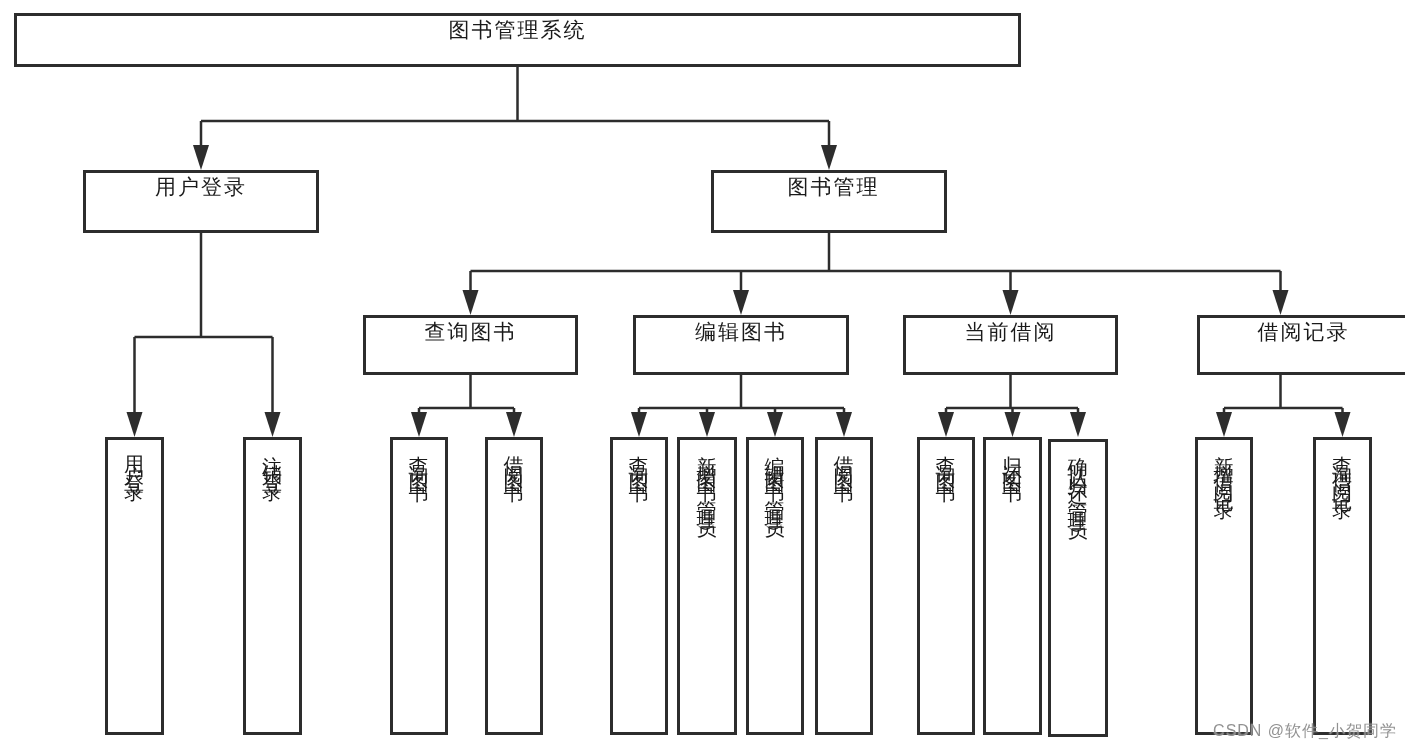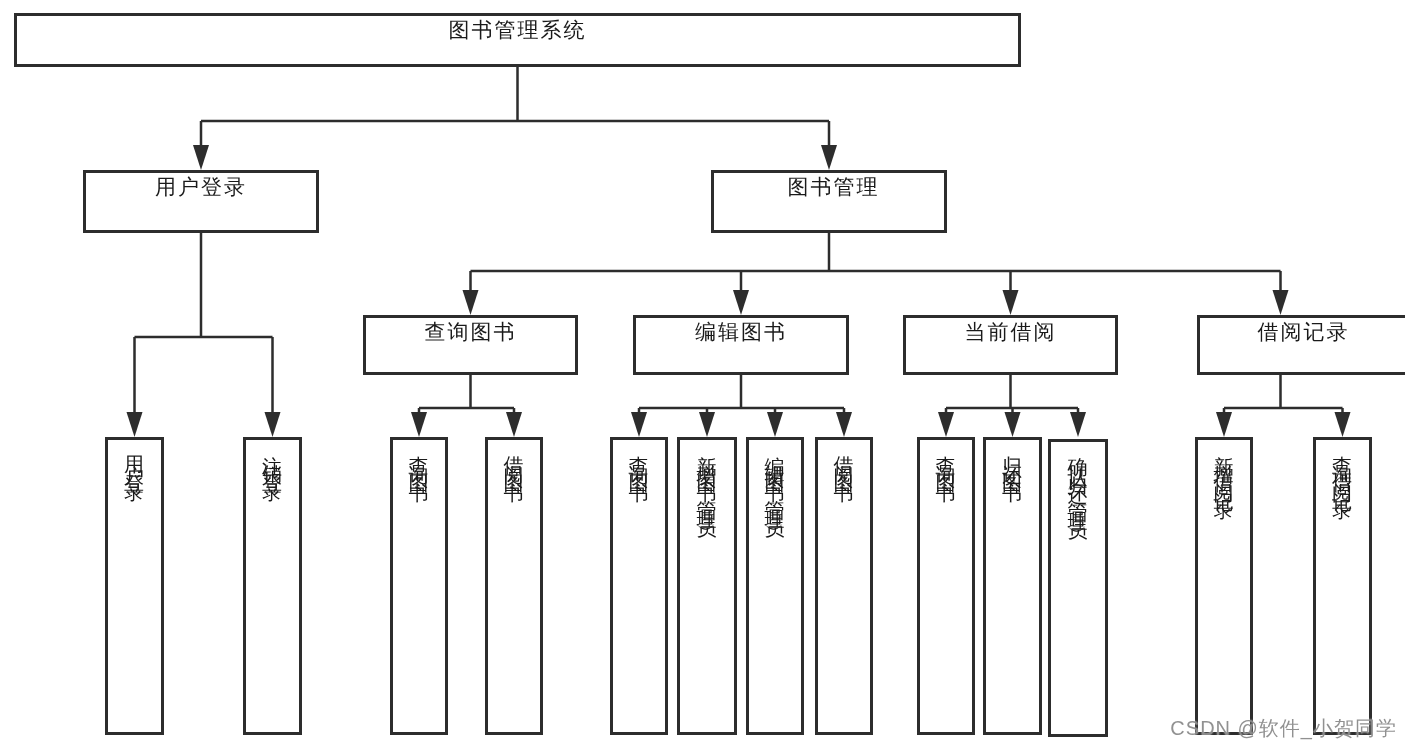--- a/index.html
+++ b/index.html
@@ -42,21 +42,21 @@
     text-orientation: mixed;
     font-size: 20px;
     letter-spacing: 9px;
     line-height: 1;
     white-space: nowrap;
   }
   .watermark {
     position: absolute;
     right: 8px;
     bottom: 5px;
-    font-size: 20px;
+    font-size: 16px;
     color: rgba(136, 136, 136, 0.92);
     letter-spacing: 1px;
     text-shadow: 0 0 2px rgba(255,255,255,0.9);
     white-space: nowrap;
     z-index: 5;
     margin-top: 48px;
   }
 </style>
 </head>
 <body>

